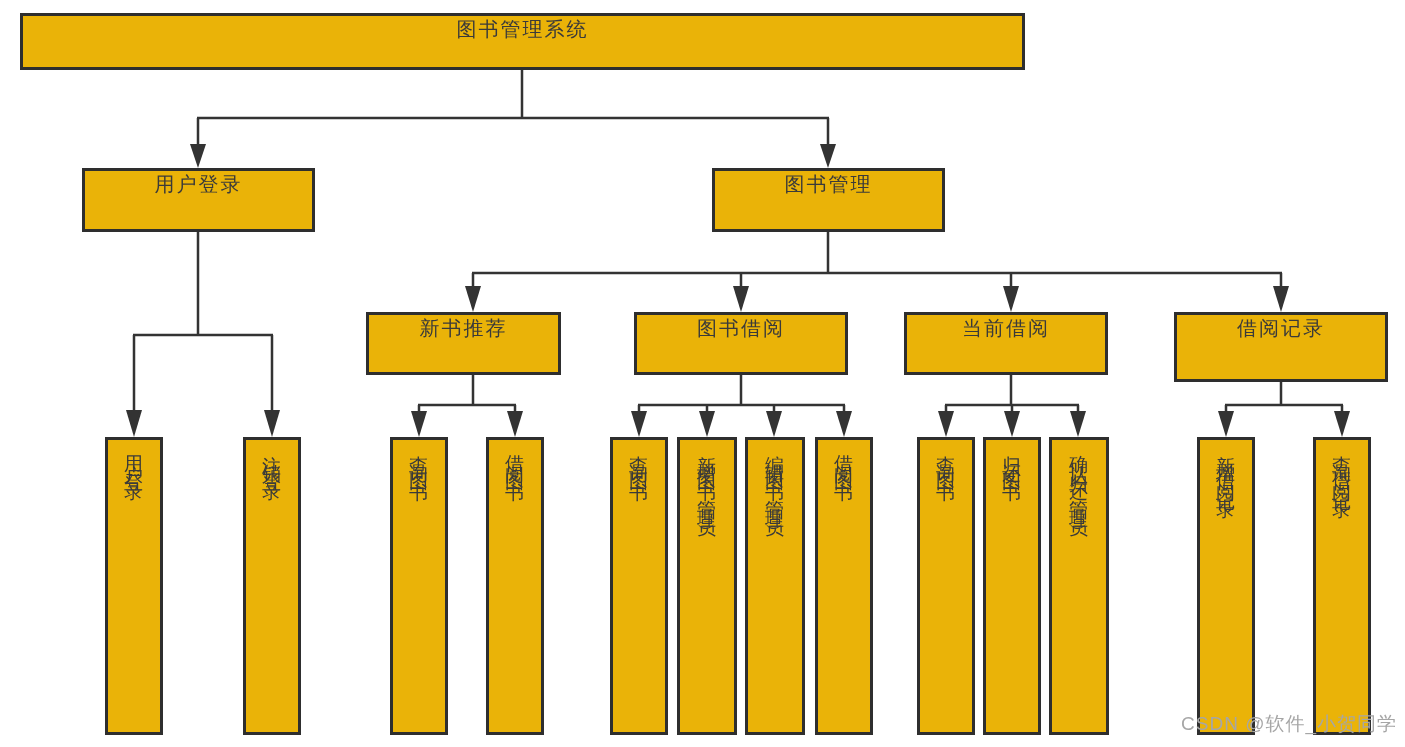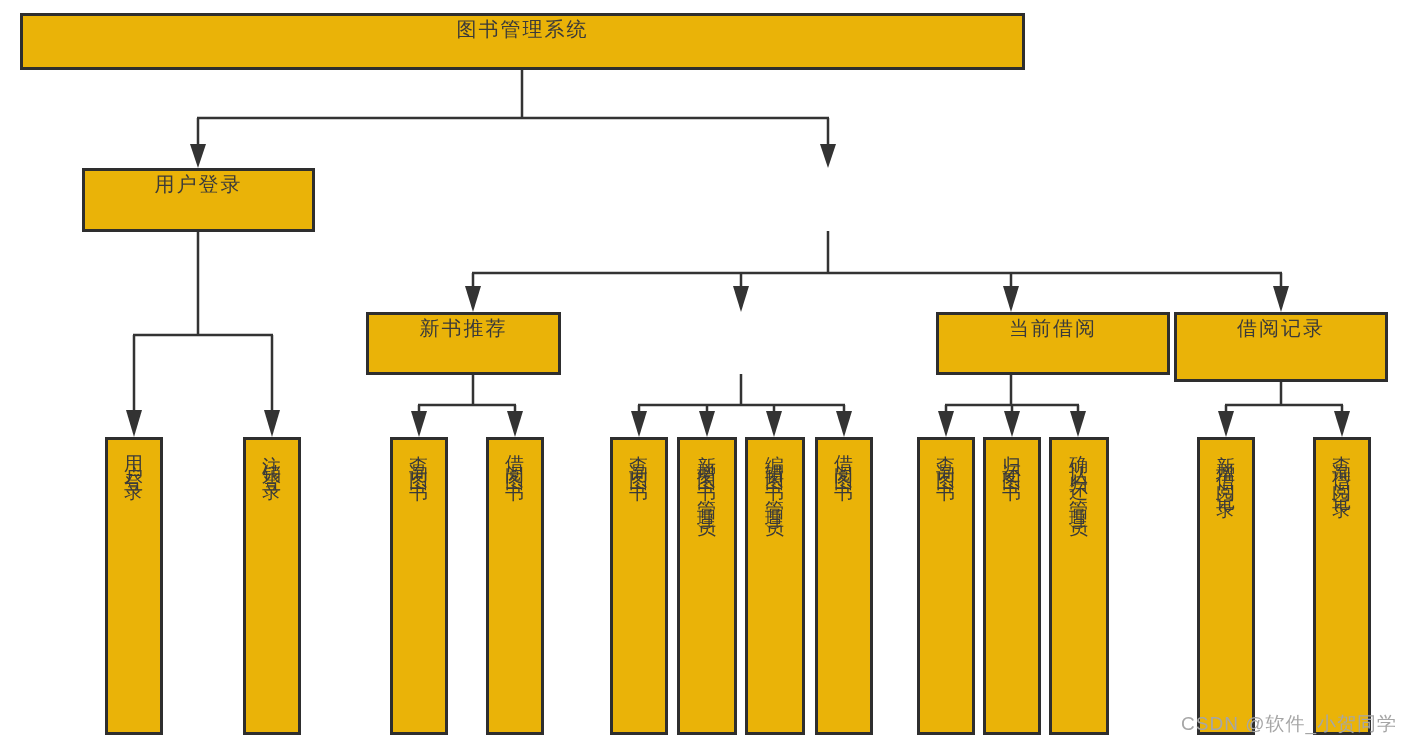--- a/index.html
+++ b/index.html
@@ -102,25 +102,31 @@
     </g>
   </svg>
 
   <div class="box" style="left:20px;top:13px;width:1005px;height:57px">
     <span class="h-label">图书管理系统</span>
   </div>
 
   <div class="box" style="left:82px;top:168px;width:233px;height:64px">
     <span class="h-label">用户登录</span>
   </div>
+  <div class="box" style="left:712px;top:168px;width:233px;height:64px">
+    <span class="h-label">图书管理</span>
+  </div>
 
   <div class="box" style="left:366px;top:312px;width:195px;height:63px">
     <span class="h-label">新书推荐</span>
   </div>
-  <div class="box" style="left:936px;top:312px;width:234px;height:63px">
+  <div class="box" style="left:634px;top:312px;width:214px;height:63px">
+    <span class="h-label">图书借阅</span>
+  </div>
+  <div class="box" style="left:904px;top:312px;width:204px;height:63px">
     <span class="h-label">当前借阅</span>
   </div>
   <div class="box" style="left:1174px;top:312px;width:214px;height:70px">
     <span class="h-label">借阅记录</span>
   </div>
 
   <div class="box" style="left:105px;top:437px;width:58px;height:298px">
     <span class="v-label">用户登录</span>
   </div>
   <div class="box" style="left:243px;top:437px;width:58px;height:298px">

